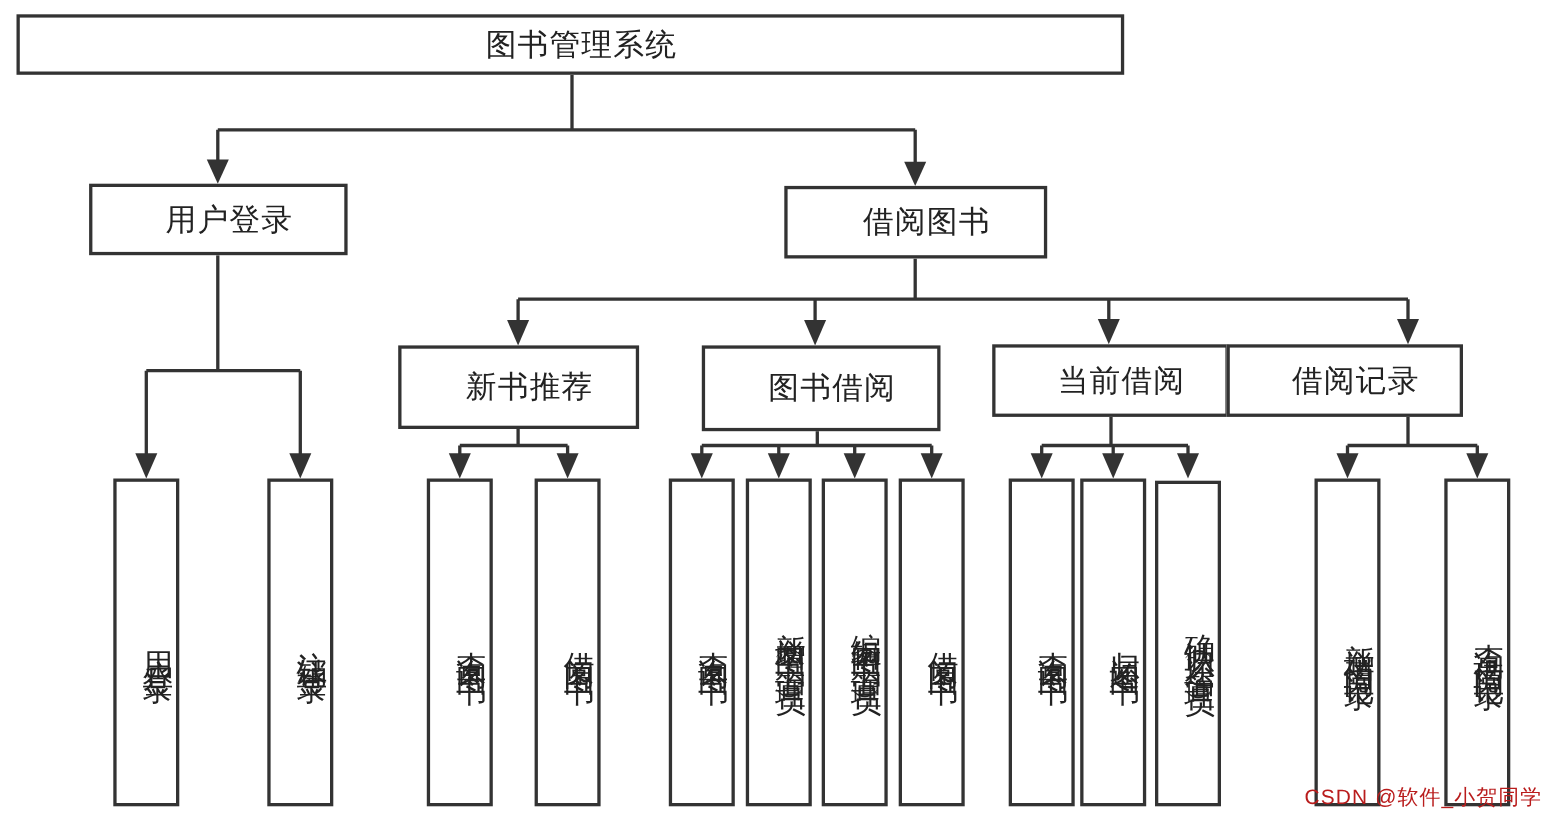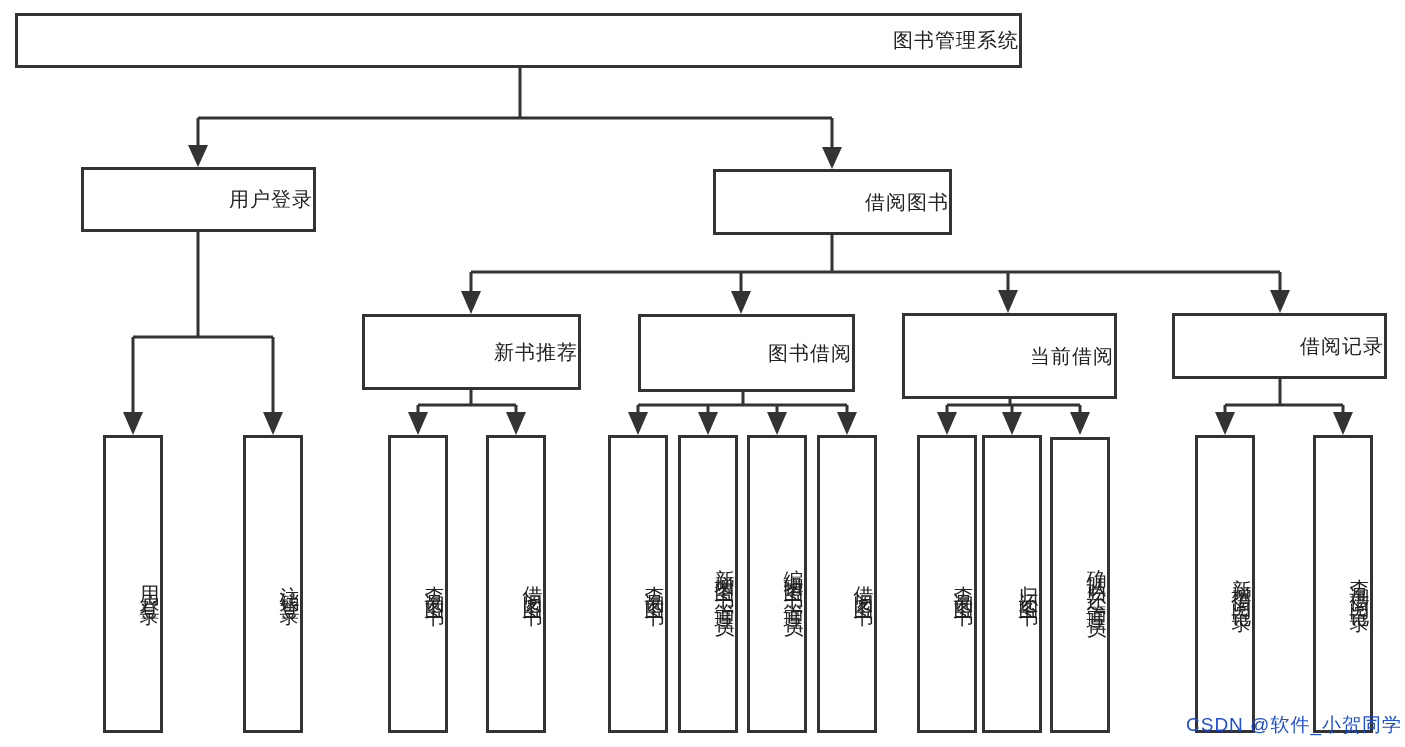--- a/index.html
+++ b/index.html
@@ -17,40 +17,40 @@
     width: 1405px; height: 747px;
     pointer-events: none;
   }
   .box {
     position: absolute;
     box-sizing: border-box;
     border: 3px solid #333333;
     background: #ffffff;
     display: flex;
     align-items: center;
-    justify-content: flex-end;
-    font-size: 20px;
+    justify-content: center;
+    font-size: 28px;
     color: #222222;
     letter-spacing: 1px;
     z-index: 2;
     padding-left: 20px;
   }
   .vbox .vtext {
     writing-mode: vertical-rl;
     text-orientation: mixed;
     letter-spacing: 7px;
     line-height: 1.0;
     white-space: nowrap;
   }
   .watermark {
     position: absolute;
     left: 1186px;
     top: 712px;
     font-size: 19px;
-    color: #1d4ed8;
+    color: #b91c1c;
     letter-spacing: 1px;
     white-space: nowrap;
     z-index: 5;
   }
 </style>
 </head>
 <body>
 
 <div class="stage">
 
@@ -104,24 +104,24 @@
   <div class="box" style="left:713px; top:169px; width:239px; height:66px;">
     <span>借阅图书</span>
   </div>
 
   <div class="box" style="left:362px; top:314px; width:219px; height:76px;">
     <span>新书推荐</span>
   </div>
   <div class="box" style="left:638px; top:314px; width:217px; height:78px;">
     <span>图书借阅</span>
   </div>
-  <div class="box" style="left:902px; top:313px; width:215px; height:86px;">
+  <div class="box" style="left:902px; top:313px; width:215px; height:66px;">
     <span>当前借阅</span>
   </div>
-  <div class="box" style="left:1172px; top:313px; width:215px; height:66px;">
+  <div class="box" style="left:1115px; top:313px; width:215px; height:66px;">
     <span>借阅记录</span>
   </div>
 
   <div class="box vbox" style="left:103px; top:435px; width:60px; height:298px;">
     <span class="vtext">用户登录</span>
   </div>
   <div class="box vbox" style="left:243px; top:435px; width:60px; height:298px;">
     <span class="vtext">注销登录</span>
   </div>
 

